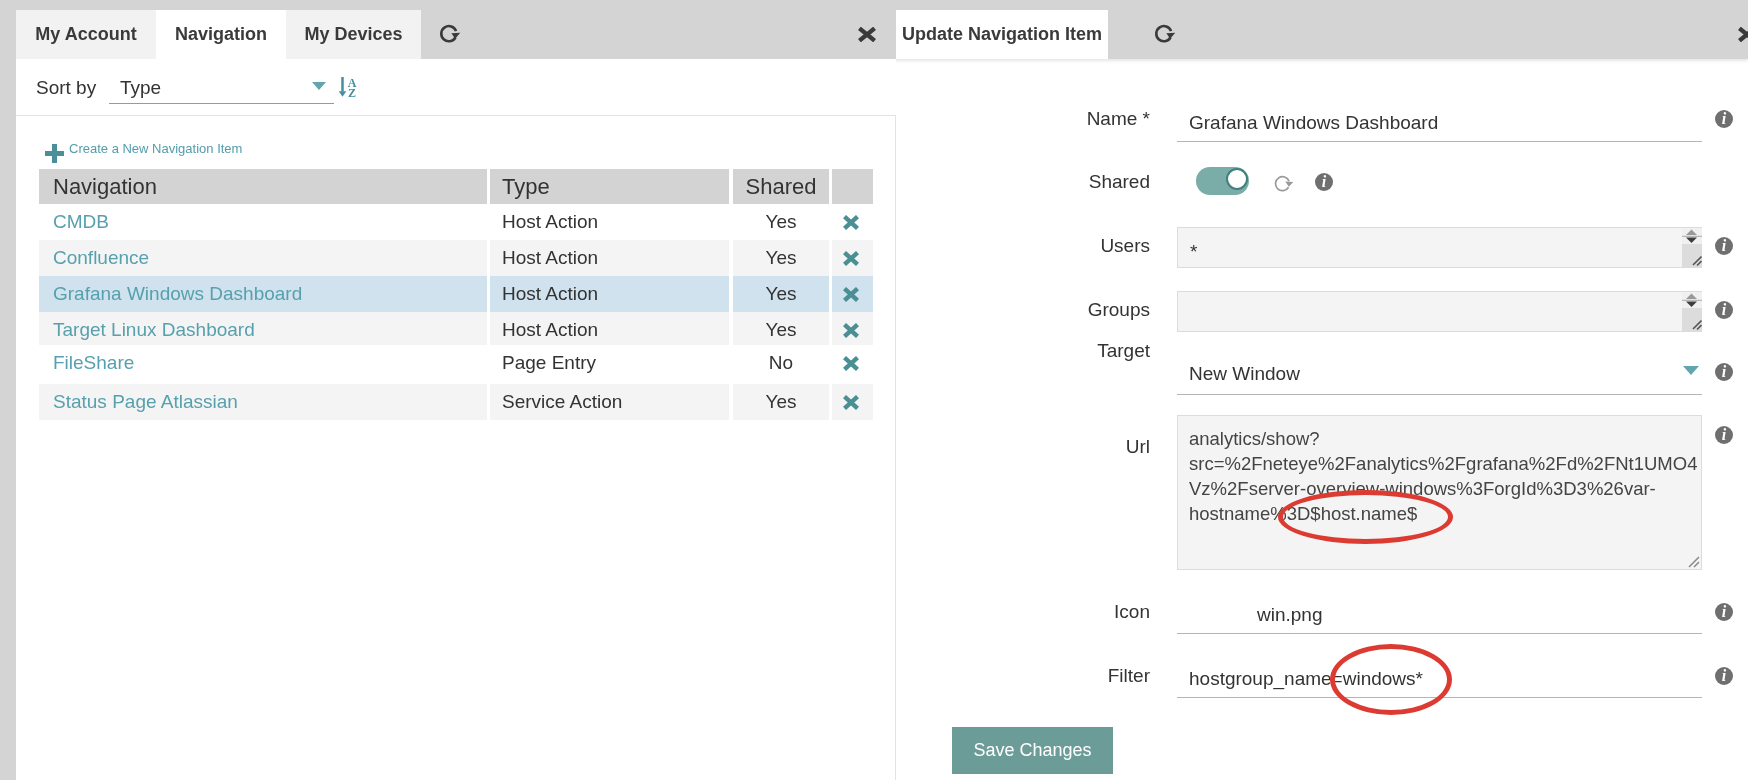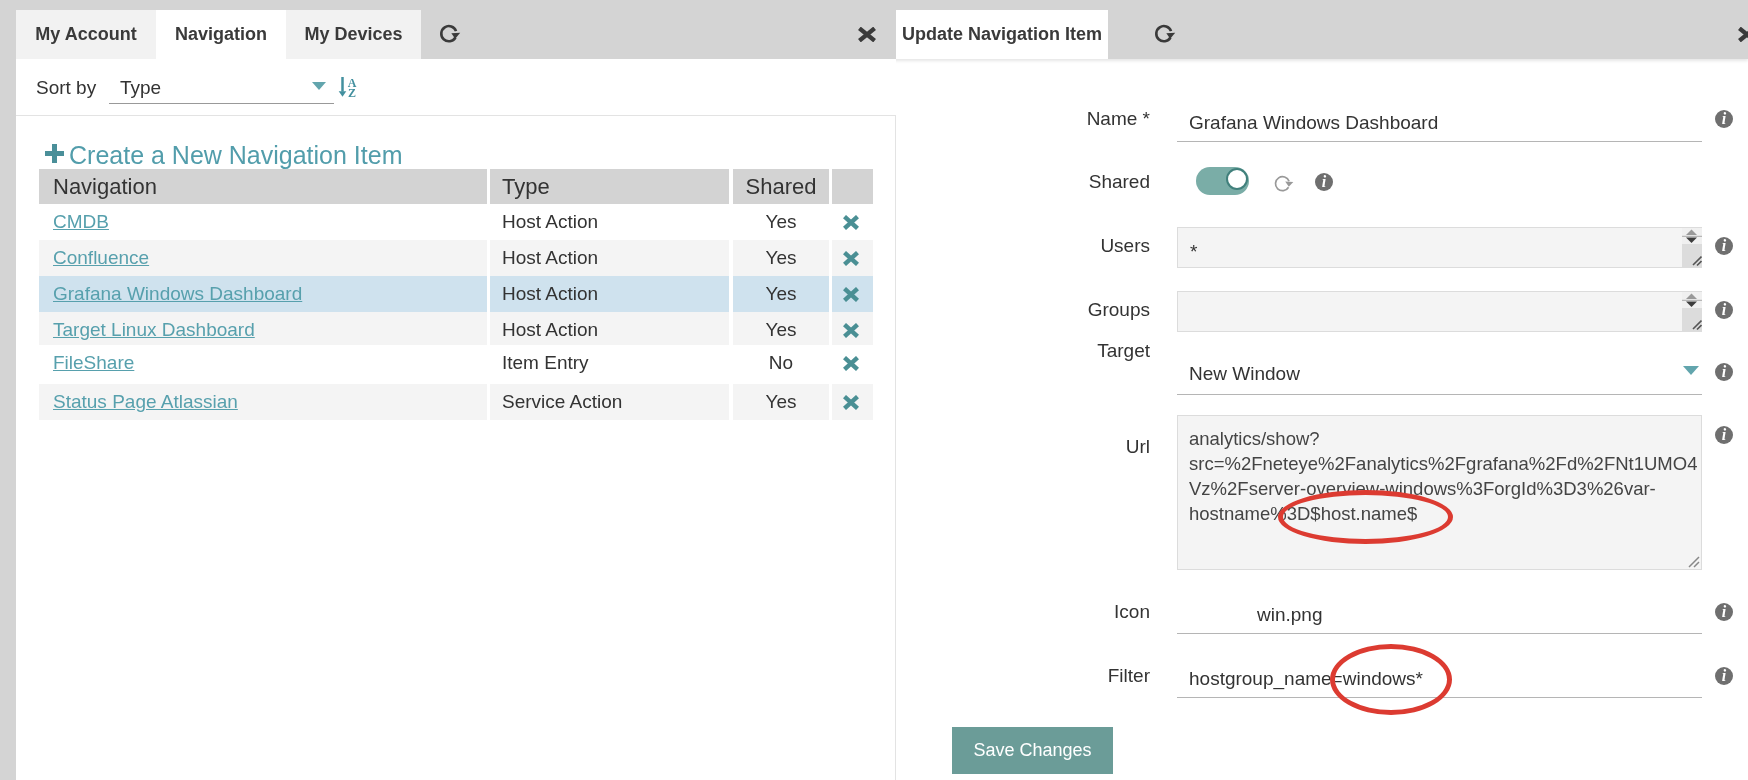--- a/index.html
+++ b/index.html
@@ -15,34 +15,34 @@
 .t4 { left:896px; width:212px; background:#fff; }
 .refresh { position:absolute; }
 
 
 .sortrow { position:absolute; left:16px; top:59px; width:880px; height:57px; background:#fff; border-bottom:1px solid #e3e3e3; }
 .sortlabel { position:absolute; left:36px; top:77px; font-size:19px; color:#333; }
 .selectline { position:absolute; left:109px; top:103px; width:225px; border-bottom:1px solid #999; }
 .seltext { position:absolute; left:120px; top:77px; font-size:19px; color:#333; }
 .seltri { position:absolute; left:312px; top:82px; width:0; height:0; border-left:7px solid transparent; border-right:7px solid transparent; border-top:8px solid #62a5ad; }
 
-.createlink { position:absolute; left:69px; top:141px; font-size:25px; color:#529dab; }
+.createlink { position:absolute; left:69px; top:141px; font-size:13px; color:#529dab; }
 .plus { position:absolute; left:45px; top:144px; width:19px; height:19px; }
 .plus:before { content:""; position:absolute; left:7px; top:0; width:5px; height:19px; background:#4a8f99; }
 .plus:after { content:""; position:absolute; left:0; top:7px; width:19px; height:5px; background:#4a8f99; }
 
 
 .trow { position:absolute; left:39px; width:834px; height:36px; font-size:19px; color:#333; }
 .thead { top:169px; height:35px; background:#d3d3d3; font-size:22px; }
 .cell { position:absolute; top:0; height:100%; display:flex; align-items:center; }
 .c1 { left:14px; }
 .c2 { left:463px; }
 .c3 { left:694px; width:96px; justify-content:center; }
 .c4 { left:791px; width:41px; justify-content:center; }
-.rowlink { color:#57a0ad;text-decoration:underline; }
+.rowlink { color:#57a0ad; }
 .vstrip { position:absolute; top:169px; height:251px; background:#fff; }
 
 
 .lbl { position:absolute; font-size:19px; color:#333; text-align:right; width:150px; left:1000px; }
 .val { position:absolute; font-size:19px; color:#333; }
 .uline { position:absolute; left:1177px; width:525px; border-bottom:1px solid #b5b5b5; }
 .tarea { position:absolute; left:1177px; width:525px; background:#f4f4f4; border:1px solid #dcdcdc; }
 .info { position:absolute; width:18px; height:18px; background:#6f6f6f; border-radius:50%; color:#fff; font-size:16px; font-weight:bold; text-align:center; line-height:17px; font-family:"Liberation Serif",serif; font-style:italic; left:1315px; }
 .info2 { left:1715px; }
 .toggle { position:absolute; left:1196px; top:167px; width:53px; height:28px; background:#7aada7; border-radius:14px; }
@@ -142,21 +142,21 @@
     <div class="cell c4">
       <svg width="16" height="15" viewBox="0 0 16 15" style="display:block;">
         <path d="M1.5 1.6 L14.5 13.4 M14.5 1.6 L1.5 13.4" stroke="#4a8f94" stroke-width="4.4" fill="none"></path>
       </svg>
     </div>
   </div>
 <div class="trow" style="top:345px; background:#fff;">
     <div class="cell c1">
       <span class="rowlink">FileShare</span>
     </div>
-    <div class="cell c2">Item Entry</div>
+    <div class="cell c2">Page Entry</div>
     <div class="cell c3">No</div>
     <div class="cell c4">
       <svg width="16" height="15" viewBox="0 0 16 15" style="display:block;">
         <path d="M1.5 1.6 L14.5 13.4 M14.5 1.6 L1.5 13.4" stroke="#4a8f94" stroke-width="4.4" fill="none"></path>
       </svg>
     </div>
   </div>
 <div class="trow" style="top:384px; background:#f4f4f4;">
     <div class="cell c1">
       <span class="rowlink">Status Page Atlassian</span>

